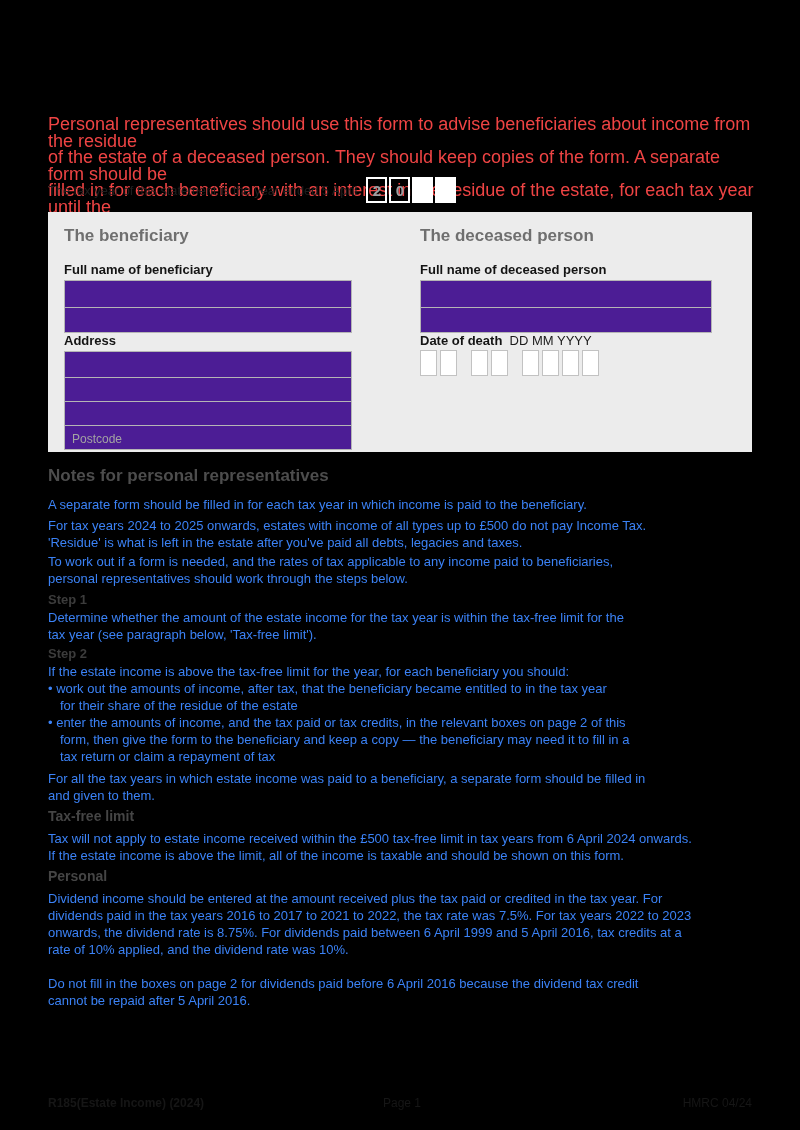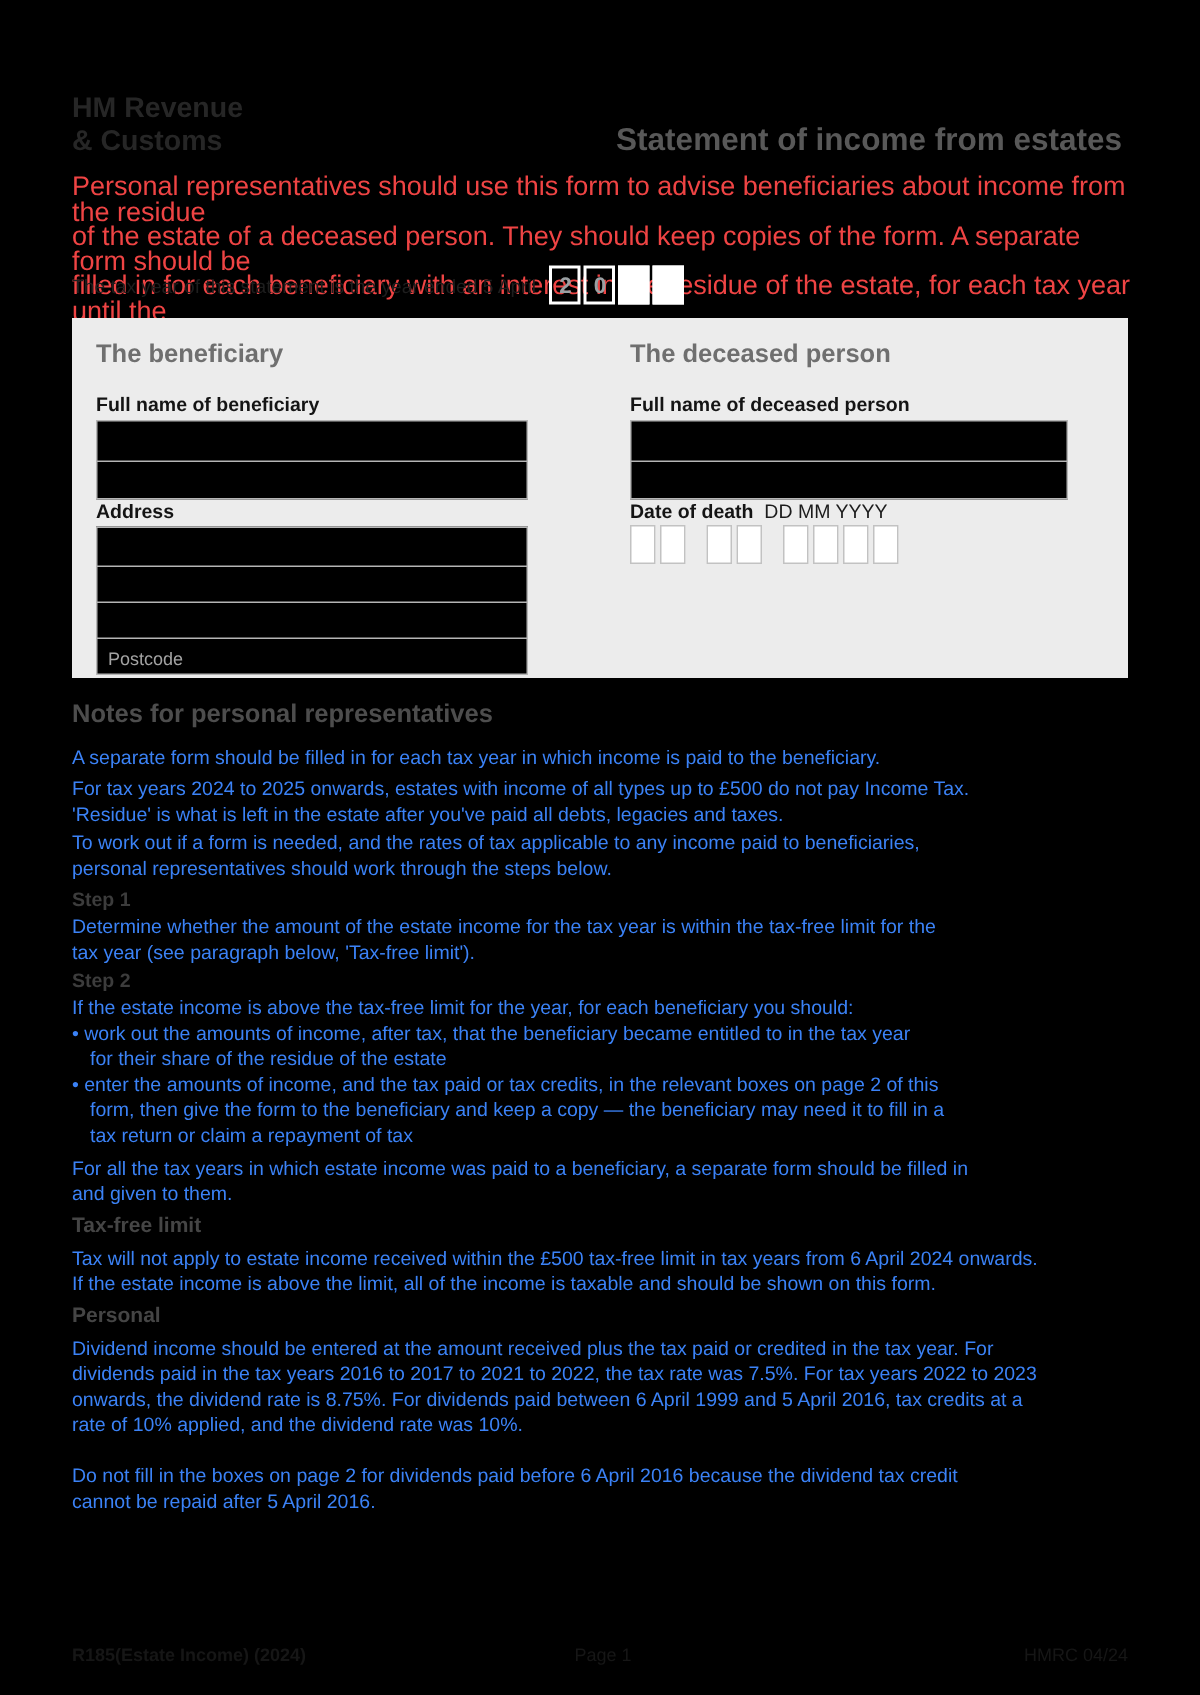--- a/index.html
+++ b/index.html
@@ -25,21 +25,21 @@
   .ybox.printed { border:2px solid #fff; color:#9aa0a3; background:transparent; }
   .ybox.blank { background:#fff; border:2px solid #fff; }
   .yr-before { margin-right:9px; }
   .yr-after { margin-left:9px; }
 
   
   .panel { left:48px; top:212px; width:704px; height:240px; background:#ececec; }
   .sec-head { position:absolute; top:14px; font-size:17px; font-weight:bold; color:#6f6f6f; }
   .fld-label { position:absolute; font-size:13px; font-weight:bold; color:#141414; }
   .input-stack { position:absolute; }
-  .input-row { background:#000000; border:1px solid #b5b5b5; }
+  .input-row { background:#4c1d95; border:1px solid #b5b5b5; }
   .input-row + .input-row { border-top:none; }
   .pc-text { font-size:12px; color:#a3a3a3; padding:6px 0 0 7px; }
   .dod-fmt { font-weight:normal; color:#1c1c1c; }
   .dod-boxes { position:absolute; left:372px; top:138px; display:flex; align-items:flex-start; }
   .dbox { width:17px; height:26px; background:#fff; border:1px solid #c2c2c2; margin-right:3px; }
   .dgap { width:11px; }
 
   
   .notes-head { left:48px; top:466px; font-size:17px; font-weight:bold; color:#4d4d4d; }
   .body-txt { left:48px; width:712px; font-size:13px; line-height:17px; color:#3b82f6; }
@@ -51,25 +51,20 @@
   .footer { left:48px; top:1096px; width:704px; display:flex; font-size:12px; color:#161616; }
   .foot-l { font-weight:bold; width:300px; }
   .foot-c { width:140px; text-align:left; margin-left:35px; }
   .foot-r { flex:1; text-align:right; }
 </style>
 </head>
 <body>
 
 <div id="page">
 
-  <div class="abs logo">
-    <div>HM Revenue</div>
-    <div>&amp; Customs</div>
-  </div>
-  <div class="abs title">Statement of income from estates</div>
 
   <div class="abs intro jl">Personal representatives should use this form to advise beneficiaries about income from the residue
 of the estate of a deceased person. They should keep copies of the form. A separate form should be
 filled in for each beneficiary with an interest in the residue of the estate, for each tax year until the
 administration is complete.</div>
 
   <div class="abs tax-year-row">
     <span class="yr-before">The tax year of this statement is the year ended 5 April</span>
     <span class="ybox printed">2</span>
     <span class="ybox printed">0</span>

